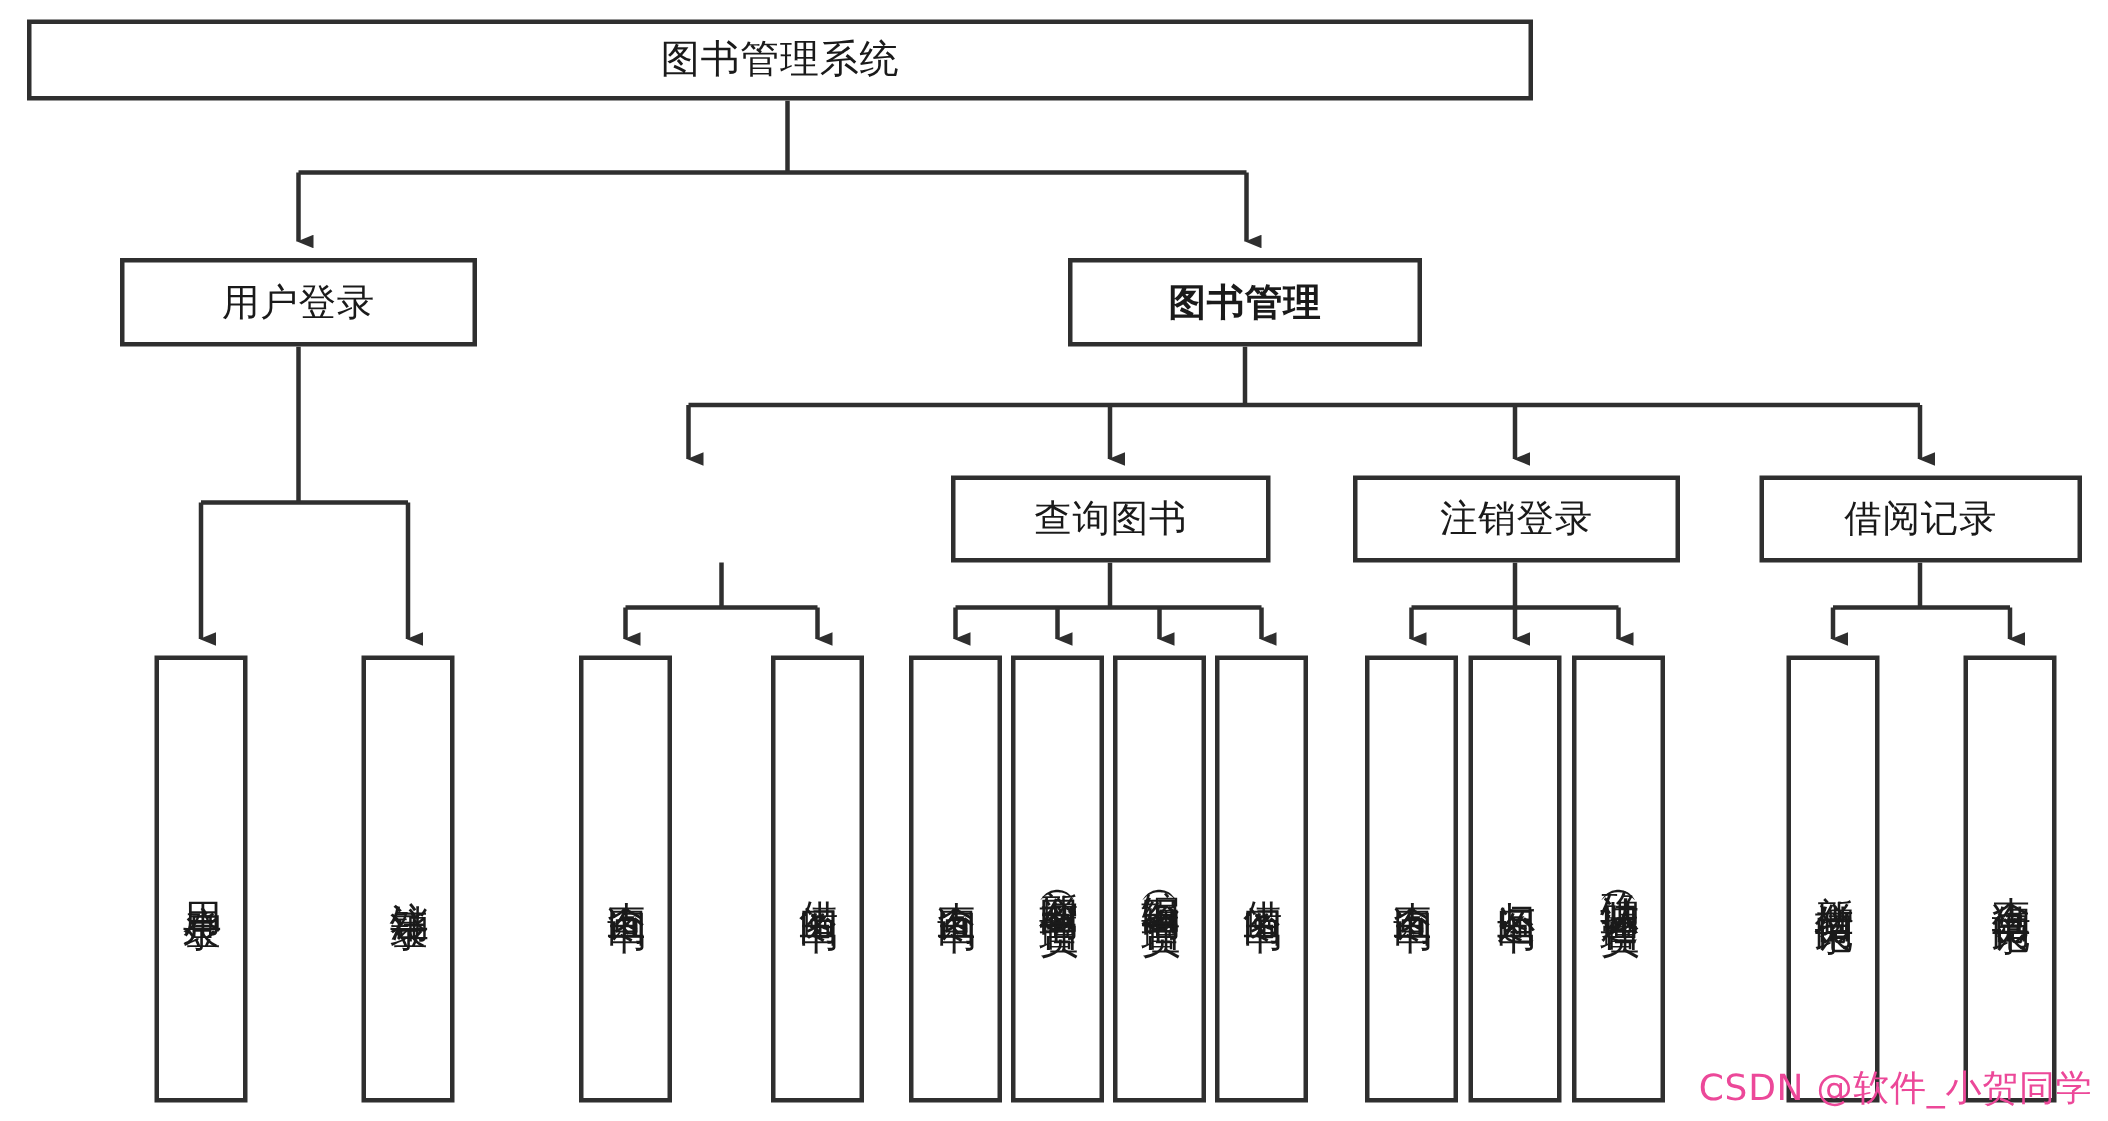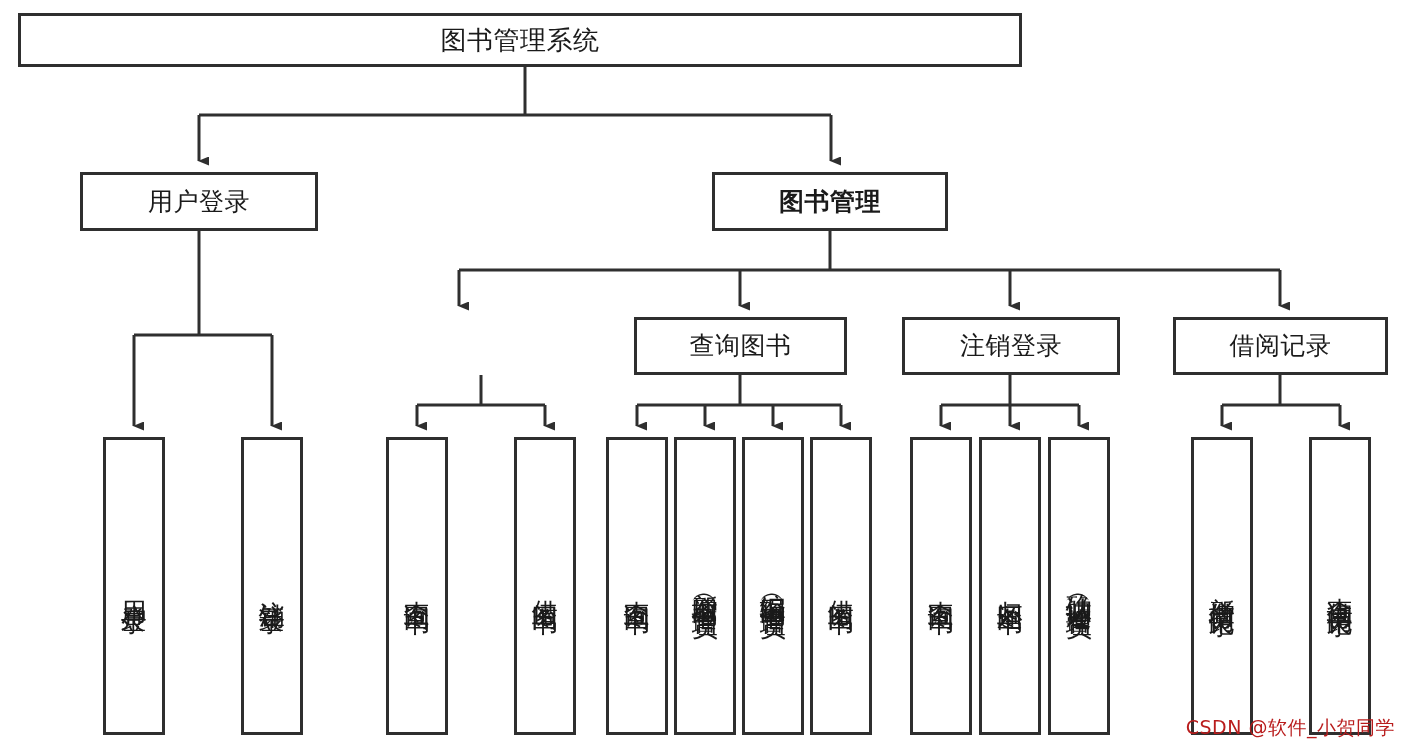--- a/index.html
+++ b/index.html
@@ -61,22 +61,22 @@
     text-orientation: upright;
     font-size: 26px;
     line-height: 1.18;
     letter-spacing: 3px;
     max-height: 100%;
   }
   #watermark {
     position: absolute;
     right: 10px;
     bottom: 6px;
-    font-size: 19px;
-    color: #b91c1c;
+    font-size: 24px;
+    color: #ec4899;
     white-space: nowrap;
     letter-spacing: 0.5px;
   }
 </style>
 </head>
 <body>
 
 <div id="diagram-canvas">
 
   <svg id="edge-layer" viewBox="0 0 1405 747" width="1405" height="747">

